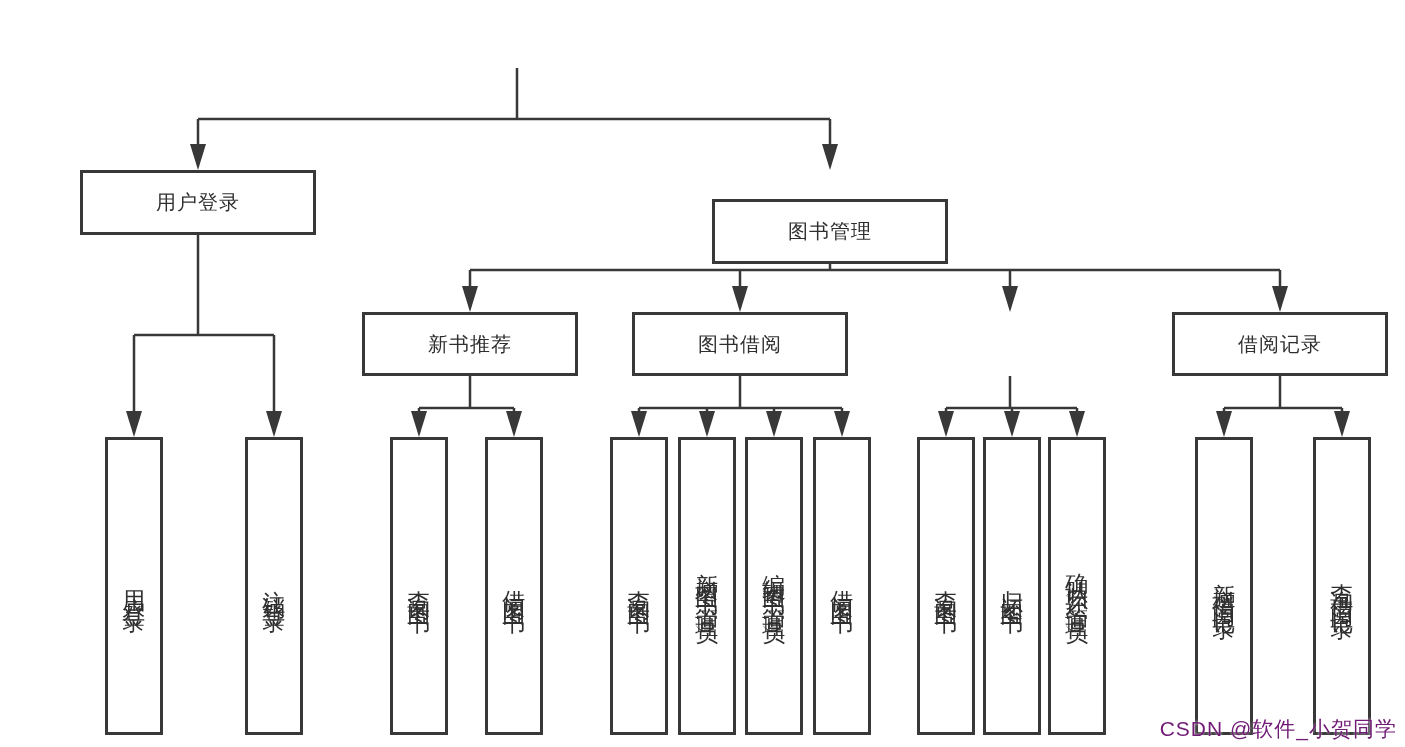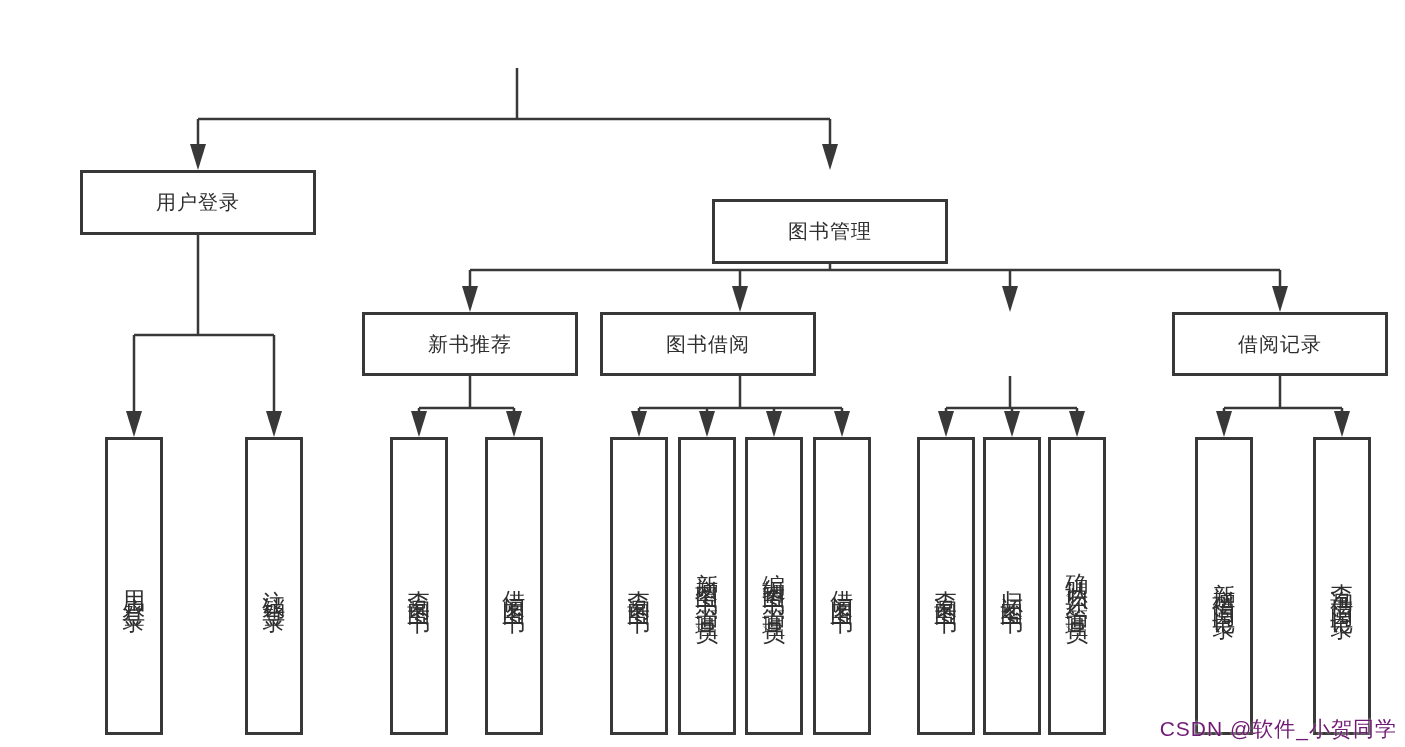--- a/index.html
+++ b/index.html
@@ -43,21 +43,21 @@
     font-size: 23px;
     letter-spacing: 7px;
     color: #2f2f2f;
     line-height: 1.15;
   }
   .root   { left: 16px;  top: 13px;  width: 1004px; height: 55px; }
   .lvl1-a { left: 80px;  top: 170px; width: 236px;  height: 65px; }
   .lvl1-b { left: 712px; top: 170px; width: 236px;  height: 65px; margin-top: 29px; }
   .cat    { top: 312px;  width: 216px; height: 64px; }
   .cat-0  { left: 362px; }
-  .cat-1  { left: 600px; text-align: center; }
+  .cat-1  { left: 632px; text-align: center; }
   .cat-2  { left: 902px; }
   .cat-3  { left: 1172px; }
   .leaf   { top: 437px; width: 58px; height: 298px; }
   .watermark {
     position: absolute;
     right: 8px;
     bottom: 4px;
     font-size: 21px;
     color: #701a75;
     letter-spacing: 1px;

